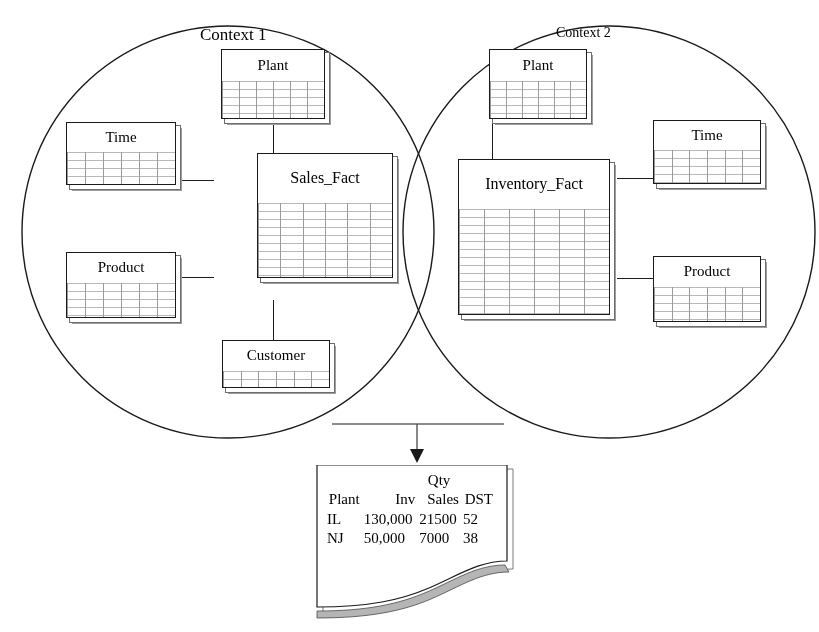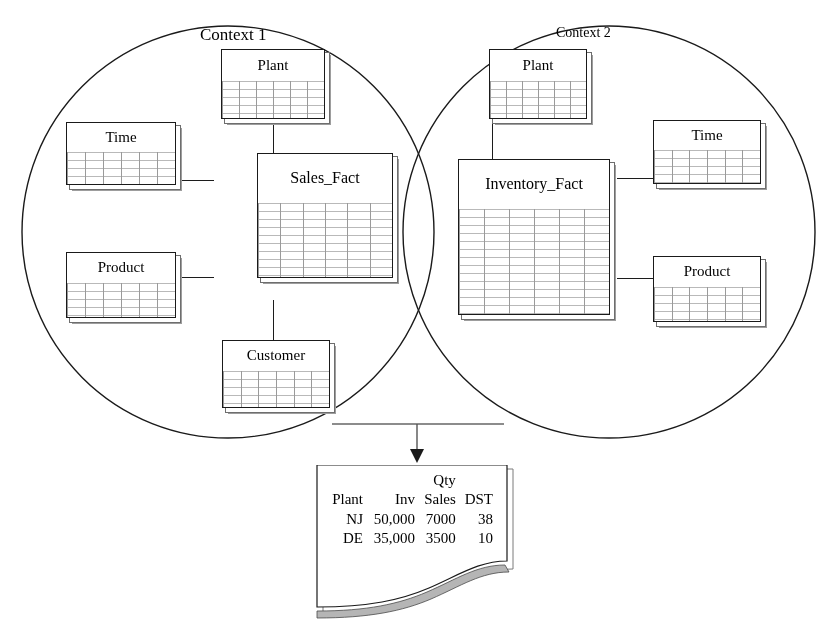--- a/index.html
+++ b/index.html
@@ -59,21 +59,21 @@
   }
 
   
   #report{position:absolute;}
   .rpt-text{
     position:absolute;left:0;top:0;width:100%;
     padding:6px 10px 0 10px;box-sizing:border-box;
   }
   table.rpt{border-collapse:collapse;width:100%;}
   table.rpt td,table.rpt th{
-    padding:1px 2px;text-align:right;white-space:nowrap;font-weight:normal;
+    padding:1px 2px;white-space:nowrap;font-weight:normal;
   }
   table.rpt td.lbl,table.rpt th.lbl{text-align:right;}
   .qty-row th{text-align:center;}
 </style>
 </head>
 <body>
 
 <div id="stage">
 
   <svg class="venn-svg" viewBox="0 0 819 632">
@@ -138,21 +138,21 @@
     <div class="sheet"></div>
     <div class="card">
       <div class="title" style="font-size:16px;height:44px;">Sales_Fact</div>
       <div class="grid">
         <div class="rows"></div>
         <div class="cols"></div>
       </div>
     </div>
   </div>
 
-  <div class="tbl" style="left:222px;top:340px;width:108px;height:68px;border-radius:28px;">
+  <div class="tbl" style="left:222px;top:340px;width:108px;height:48px;border-radius:28px;">
     <div class="shadow"></div>
     <div class="sheet"></div>
     <div class="card">
       <div class="title" style="font-size:15px;height:25px;">Customer</div>
       <div class="grid">
         <div class="rows"></div>
         <div class="cols"></div>
       </div>
     </div>
   </div>
@@ -230,29 +230,29 @@
           <th>Qty</th>
           <th></th>
         </tr>
         <tr>
           <th class="lbl">Plant</th>
           <th class="lbl">Inv</th>
           <th class="lbl">Sales</th>
           <th class="lbl">DST</th>
         </tr>
         <tr>
+          <td>IL</td>
+          <td>130,000</td>
+          <td>21500</td>
+          <td>52</td>
+        </tr>
+        <tr>
           <td>NJ</td>
           <td>50,000</td>
           <td>7000</td>
           <td>38</td>
         </tr>
-        <tr>
-          <td>DE</td>
-          <td>35,000</td>
-          <td>3500</td>
-          <td>10</td>
-        </tr>
       </tbody>
         </table>
     </div>
   </div>
 
 </div>
 
 </body></html>

